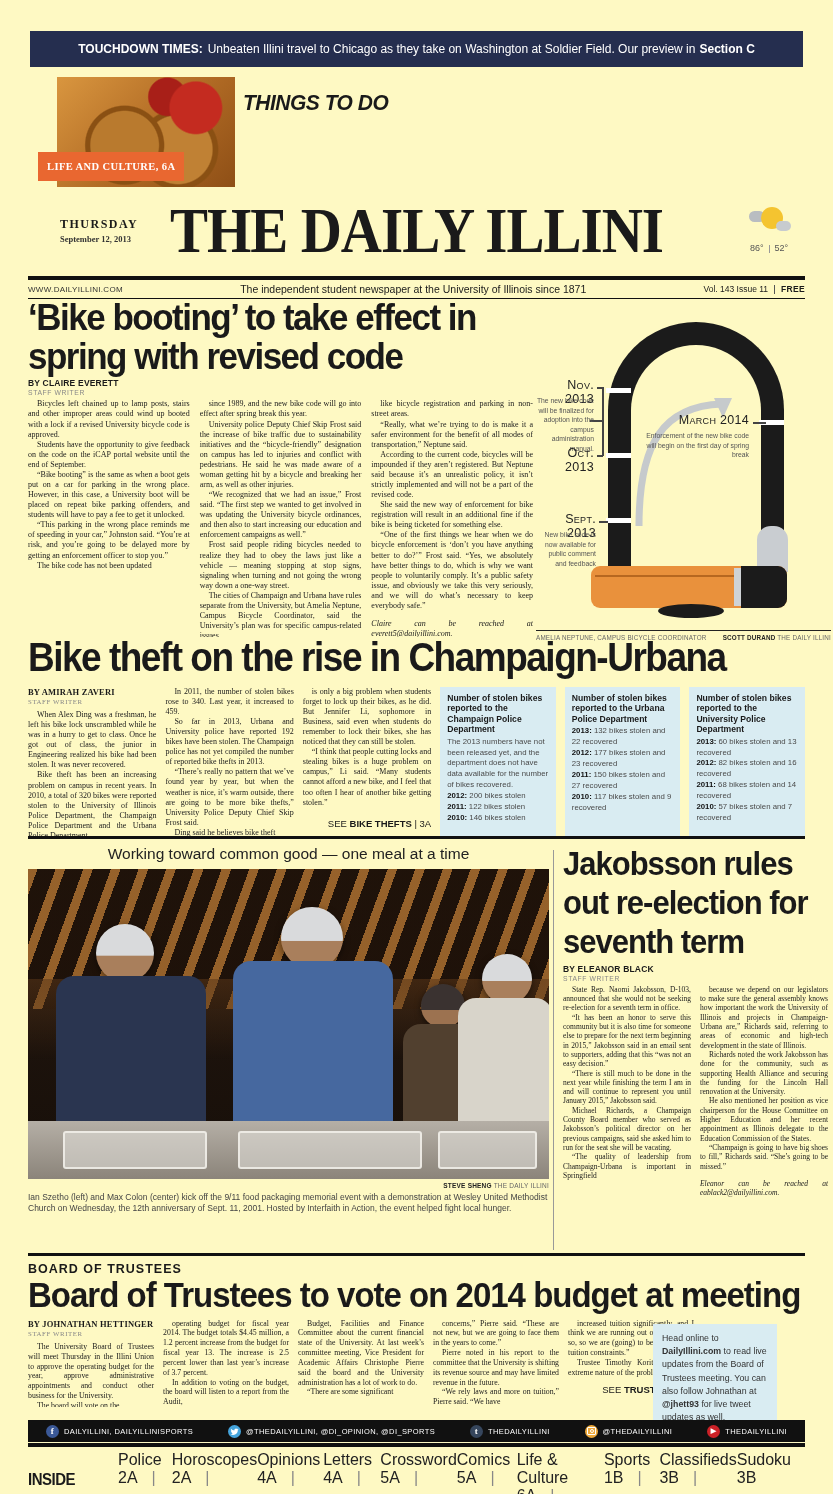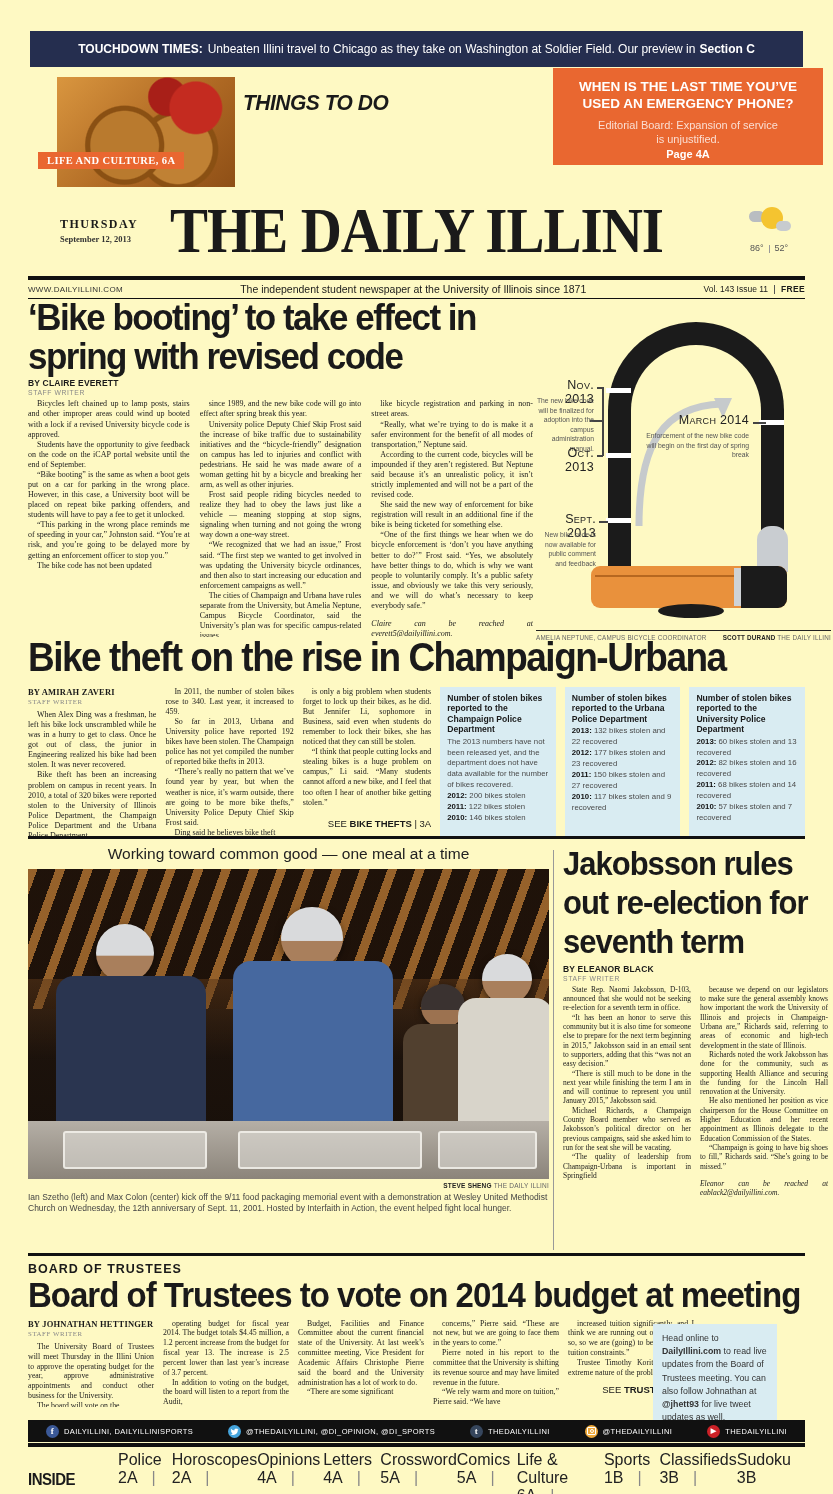--- a/index.html
+++ b/index.html
@@ -14,21 +14,21 @@
   .tease-img{position:absolute;left:57px;top:77px;width:178px;height:110px;overflow:hidden;
      background:
        radial-gradient(circle at 78% 28%,#c42b20 0 16%,transparent 17%),
        radial-gradient(circle at 62% 18%,#a81f18 0 13%,transparent 14%),
        radial-gradient(circle at 38% 62%,#b97a2e 0 26%,#8a5013 27% 30%,transparent 31%),
        radial-gradient(circle at 68% 66%,#c08134 0 24%,#8a5013 25% 28%,transparent 29%),
        radial-gradient(circle at 38% 62%,#7a4a12 0 8%,transparent 9%),
        radial-gradient(circle at 68% 66%,#7a4a12 0 7%,transparent 8%),
        linear-gradient(135deg,#d9963f,#b06a24 55%,#8e4f16);}
   .tease-tag{position:absolute;left:38px;top:152px;background:#e96730;color:#fff;
-     font-family:"Liberation Serif",serif;font-weight:bold;font-size:10.5px;padding:3px 9px;letter-spacing:.4px;}
+     font-family:"Liberation Serif",serif;font-weight:bold;font-size:10.5px;padding:9px 9px;letter-spacing:.4px;}
   .tease-text{position:absolute;left:243px;top:90px;width:300px;}
   .tease-text h3{margin:0 0 6px;font-style:italic;font-size:21px;letter-spacing:-.5px;
      transform:scaleY(1.05);transform-origin:left top;}
   .tease-text p{margin:0;font-size:13.5px;line-height:1.32;color:#3c3c3c;}
   .tease-text b{color:#1a1a1a;}
   .promo{position:absolute;left:553px;top:68px;width:270px;height:97px;background:#e96730;
      color:#fff;text-align:center;padding-top:11px;box-sizing:border-box;}
   .promo .t{font-weight:bold;font-size:13.5px;line-height:1.25;width:230px;margin:0 auto 5px;}
   .promo .s{font-size:11px;line-height:1.3;color:rgba(255,255,255,.78);width:190px;margin:0 auto;}
   .promo .p{font-weight:bold;font-size:11px;margin-top:2px;}
@@ -158,25 +158,20 @@
     <b>TOUCHDOWN TIMES:</b>
     <span>Unbeaten Illini travel to Chicago as they take on Washington at Soldier Field. Our preview in</span>
     <span class="tail">Section C</span>
   </div>
 
   <div class="tease-img"></div>
   <div class="tease-tag">LIFE AND CULTURE, 6A</div>
   <div class="tease-text">
     <h3>THINGS TO DO</h3>
   </div>
-  <div class="promo">
-    <div class="t">WHEN IS THE LAST TIME YOU’VE USED AN EMERGENCY PHONE?</div>
-    <div class="s">Editorial Board: Expansion of service is unjustified.</div>
-    <div class="p">Page 4A</div>
-  </div>
 
   <div class="day">
     <div class="d1">THURSDAY</div>
     <div class="d2">September 12, 2013</div>
   </div>
   <div class="mast-title">THE DAILY ILLINI</div>
   <div class="weather">
     <div class="wicon">
       <div class="c1"></div>
         <div class="sun"></div>
@@ -206,22 +201,22 @@
       <div class="col">
           <p>Bicycles left chained up to lamp posts, stairs and other improper areas could wind up booted with a lock if a revised University bicycle code is approved.</p>
           <p>Students have the opportunity to give feedback on the code on the iCAP portal website until the end of September.</p>
           <p>“Bike booting” is the same as when a boot gets put on a car for parking in the wrong place. However, in this case, a University boot will be placed on repeat bike parking offenders, and students will have to pay a fee to get it unlocked.</p>
           <p>“This parking in the wrong place reminds me of speeding in your car,” Johnston said. “You’re at risk, and you’re going to be delayed more by getting an enforcement officer to stop you.”</p>
           <p>The bike code has not been updated</p>
         </div>
       <div class="col">
           <p>since 1989, and the new bike code will go into effect after spring break this year.</p>
           <p>University police Deputy Chief Skip Frost said the increase of bike traffic due to sustainability initiatives and the “bicycle-friendly” designation on campus has led to injuries and conflict with pedestrians. He said he was made aware of a woman getting hit by a bicycle and breaking her arm, as well as other injuries.</p>
+          <p>“We recognized that we had an issue,” Frost said. “The first step we wanted to get involved in was updating the University bicycle ordinances, and then also to start increasing our education and enforcement campaigns as well.”</p>
           <p>Frost said people riding bicycles needed to realize they had to obey the laws just like a vehicle — meaning stopping at stop signs, signaling when turning and not going the wrong way down a one-way street.</p>
-          <p>“We recognized that we had an issue,” Frost said. “The first step we wanted to get involved in was updating the University bicycle ordinances, and then also to start increasing our education and enforcement campaigns as well.”</p>
           <p>The cities of Champaign and Urbana have rules separate from the University, but Amelia Neptune, Campus Bicycle Coordinator, said the University’s plan was for specific campus-related issues</p>
         </div>
       <div class="col">
         <div>
             <p>like bicycle registration and parking in non-street areas.</p>
             <p>“Really, what we’re trying to do is make it a safer environment for the benefit of all modes of transportation,” Neptune said.</p>
             <p>According to the current code, bicycles will be impounded if they aren’t registered. But Neptune said because it’s an unrealistic policy, it isn’t strictly implemented and will not be a part of the revised code.</p>
             <p>She said the new way of enforcement for bike registration will result in an additional fine if the bike is being ticketed for something else.</p>
             <p>“One of the first things we hear when we do bicycle enforcement is ‘don’t you have anything better to do?’” Frost said. “Yes, we absolutely have better things to do, which is why we want people to voluntarily comply. It’s a public safety issue, and obviously we take this very seriously, and we will do what’s necessary to keep everybody safe.”</p>
           </div>
@@ -399,21 +394,21 @@
           <p>operating budget for fiscal year 2014. The budget totals $4.45 million, a 1.2 percent increase from the budget for fiscal year 13. The increase is 2.5 percent lower than last year’s increase of 3.7 percent.</p>
           <p>In addition to voting on the budget, the board will listen to a report from the Audit,</p>
         </div>
       <div class="col">
           <p>Budget, Facilities and Finance Committee about the current financial state of the University. At last week’s committee meeting, Vice President for Academic Affairs Christophe Pierre said the board and the University administration has a lot of work to do.</p>
           <p>“There are some significant</p>
         </div>
       <div class="col">
           <p>concerns,” Pierre said. “These are not new, but we are going to face them in the years to come.”</p>
           <p>Pierre noted in his report to the committee that the University is shifting its revenue source and may have limited revenue in the future.</p>
-          <p>“We rely warm and more on tuition,” Pierre said. “We have</p>
+          <p>“We rely laws and more on tuition,” Pierre said. “We have</p>
         </div>
       <div class="col">
         <div>
             <p>increased tuition significantly, and I think we are running out of room to do so, so we are (going) to be facing some tuition constraints.”</p>
             <p>Trustee Timothy Koritz noted the extreme nature of the problems.</p>
           </div>
         <p class="see"><span>SEE </span><b>TRUSTEES</b><span> | 3A</span></p>
       </div>
     </div>
     <div class="webbox">

